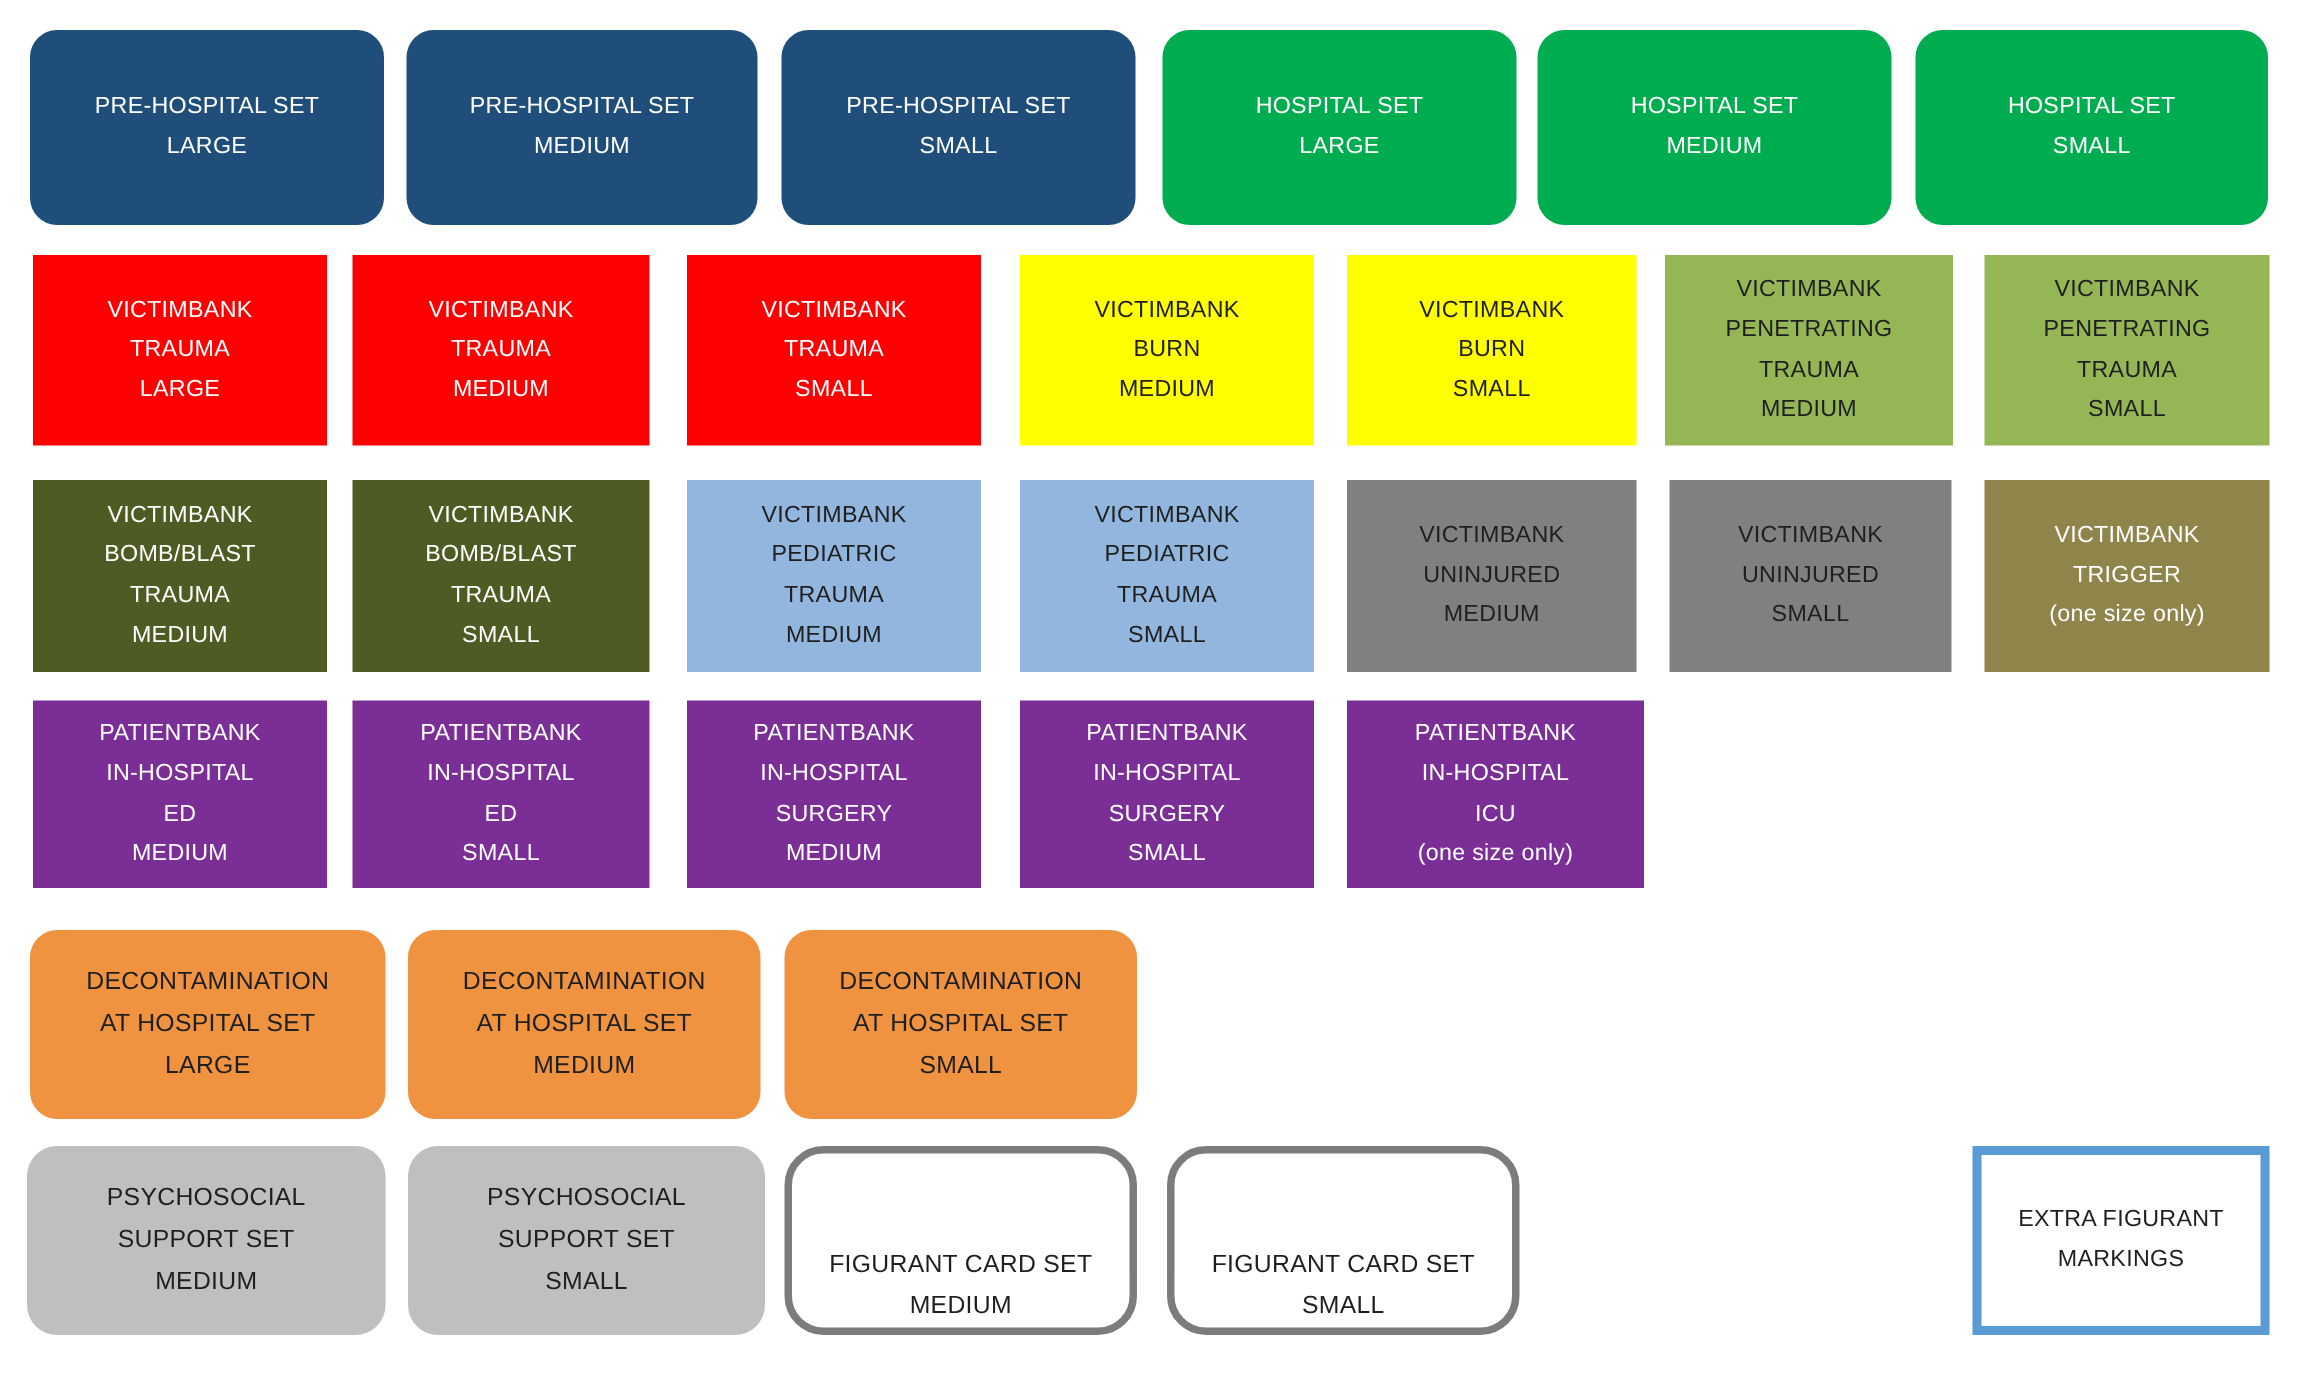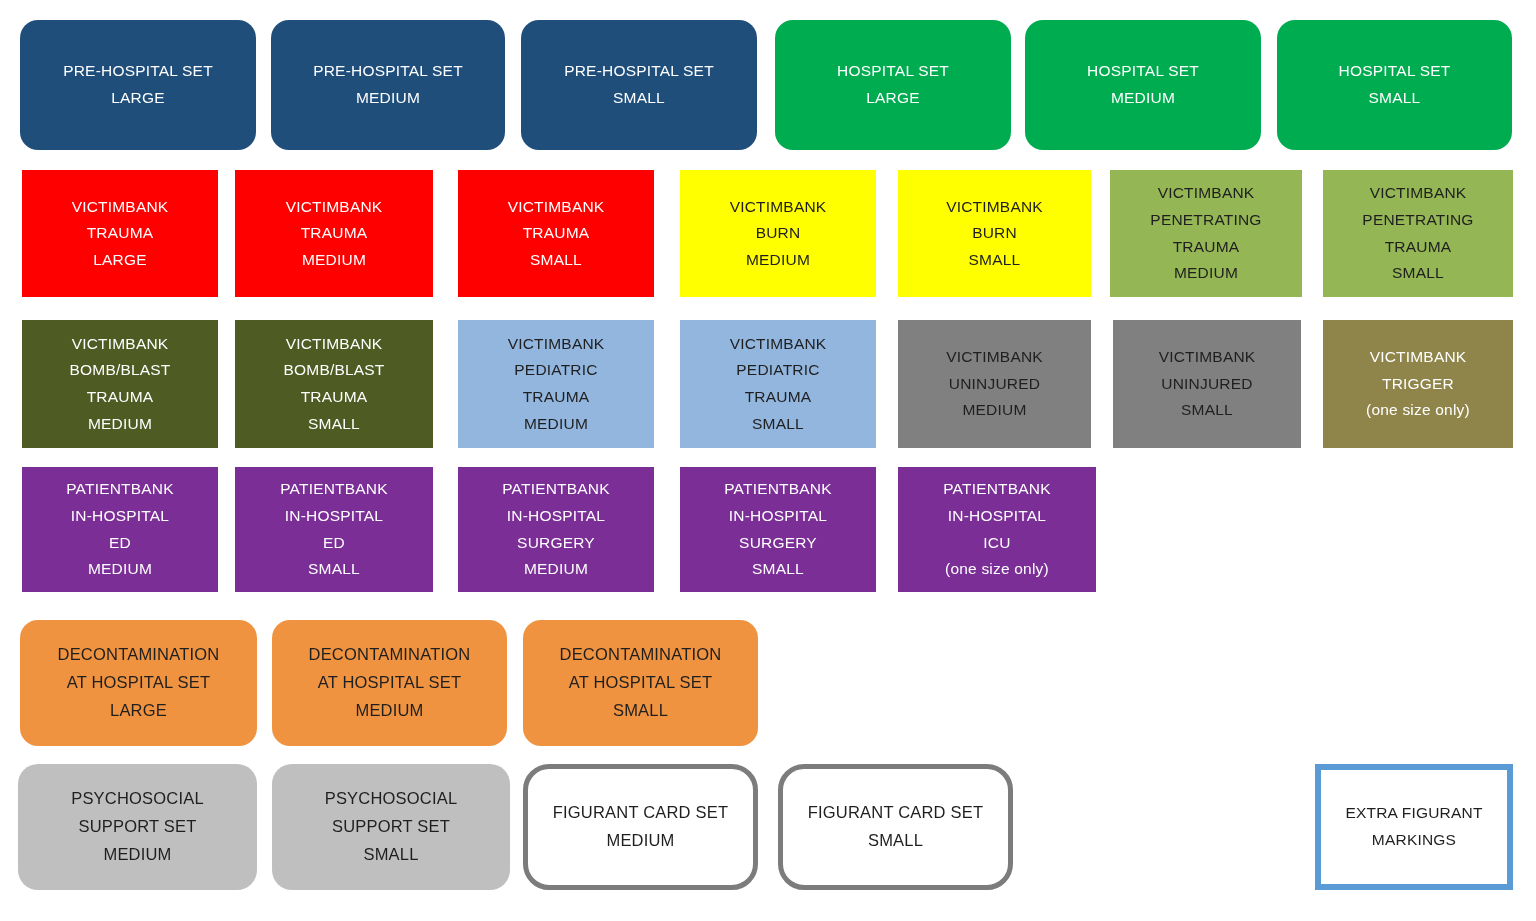--- a/index.html
+++ b/index.html
@@ -43,21 +43,21 @@
   .red       { background: #FE0000; }
   .yellow    { background: #FFFF00; }
   .olive     { background: #94B655; }
   .darkolive { background: #4E5B22; }
   .lightblue { background: #93B6DF; }
   .gray      { background: #808080; }
   .khaki     { background: #8F854A; }
   .purple    { background: #7A2E96; }
   .orange    { background: #EF9340; }
   .graycard  { background: #BFBFBF; }
-  .figurant  { background: #ffffff; border: 5px solid #7c7c7c; }
+  .figurant  { background: #ffffff; border: 5px solid #7c7c7c; align-items: flex-end; }
   .extra     { background: #ffffff; border: 6px solid #5B9BD5; }
 </style>
 </head>
 <body>
 
 <div class="canvas">
 
   <div class="box navy rounded light" style="left:20px;top:20px;width:236px;height:130px;">
     <div class="label">PRE-HOSPITAL SET
 LARGE</div>

